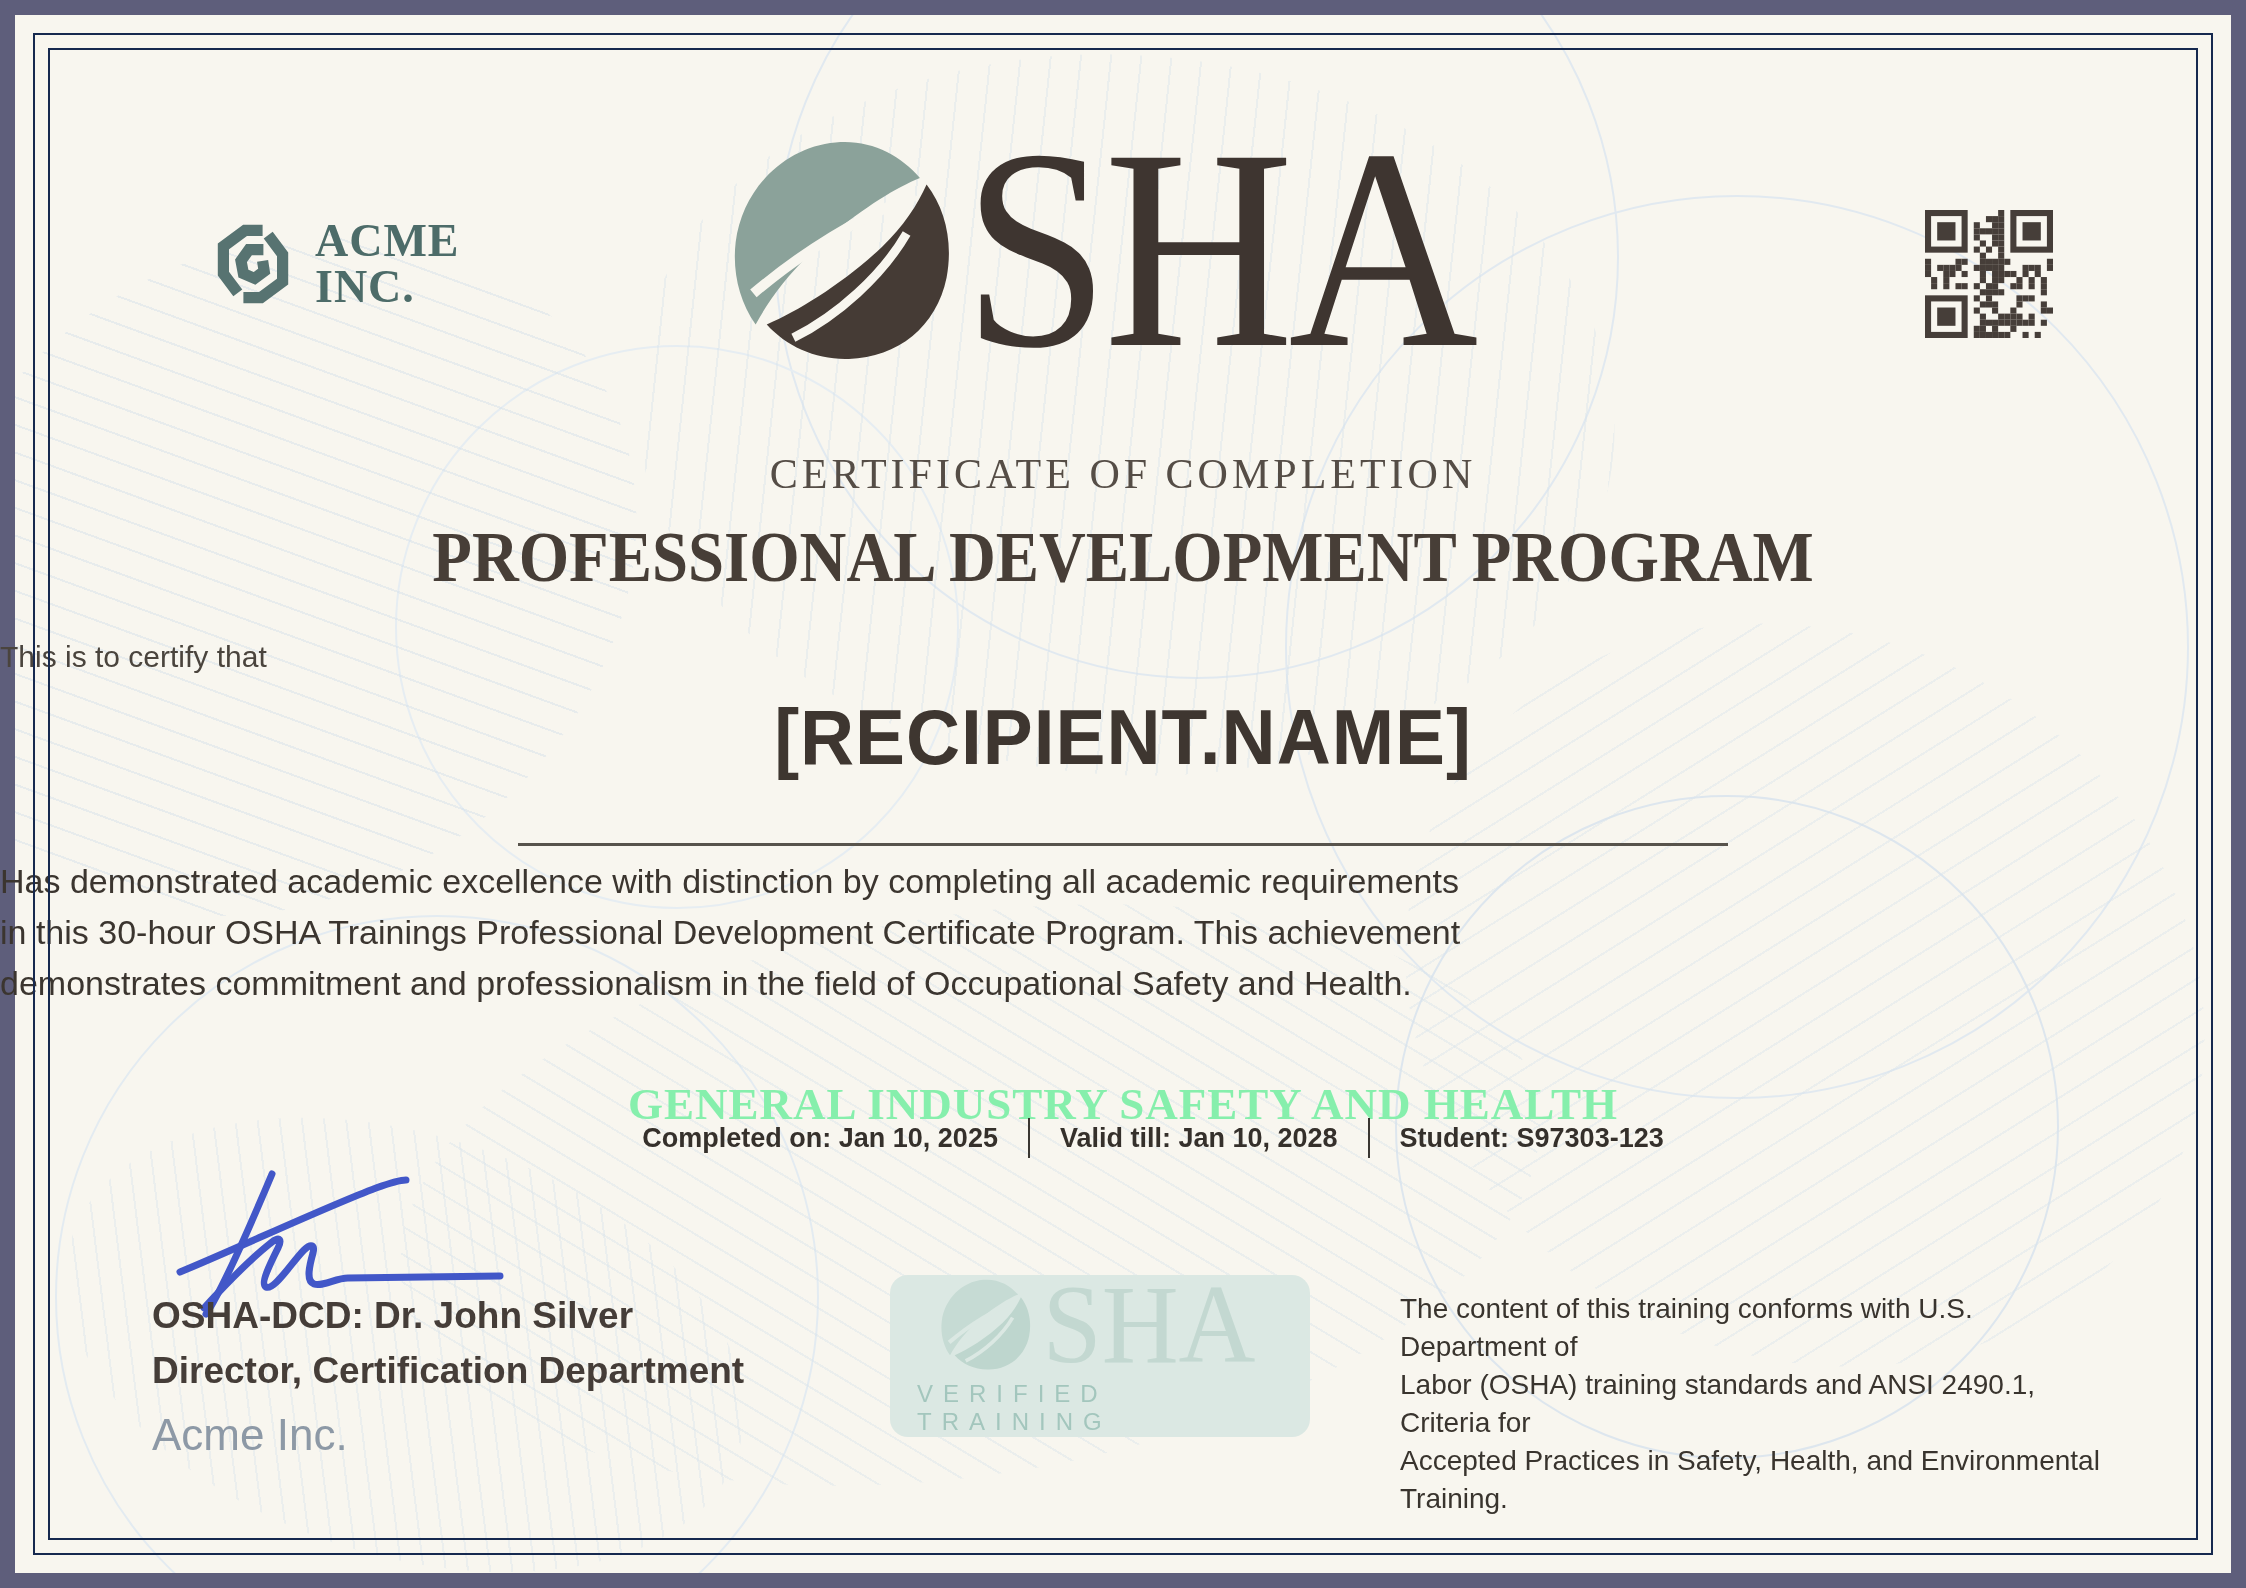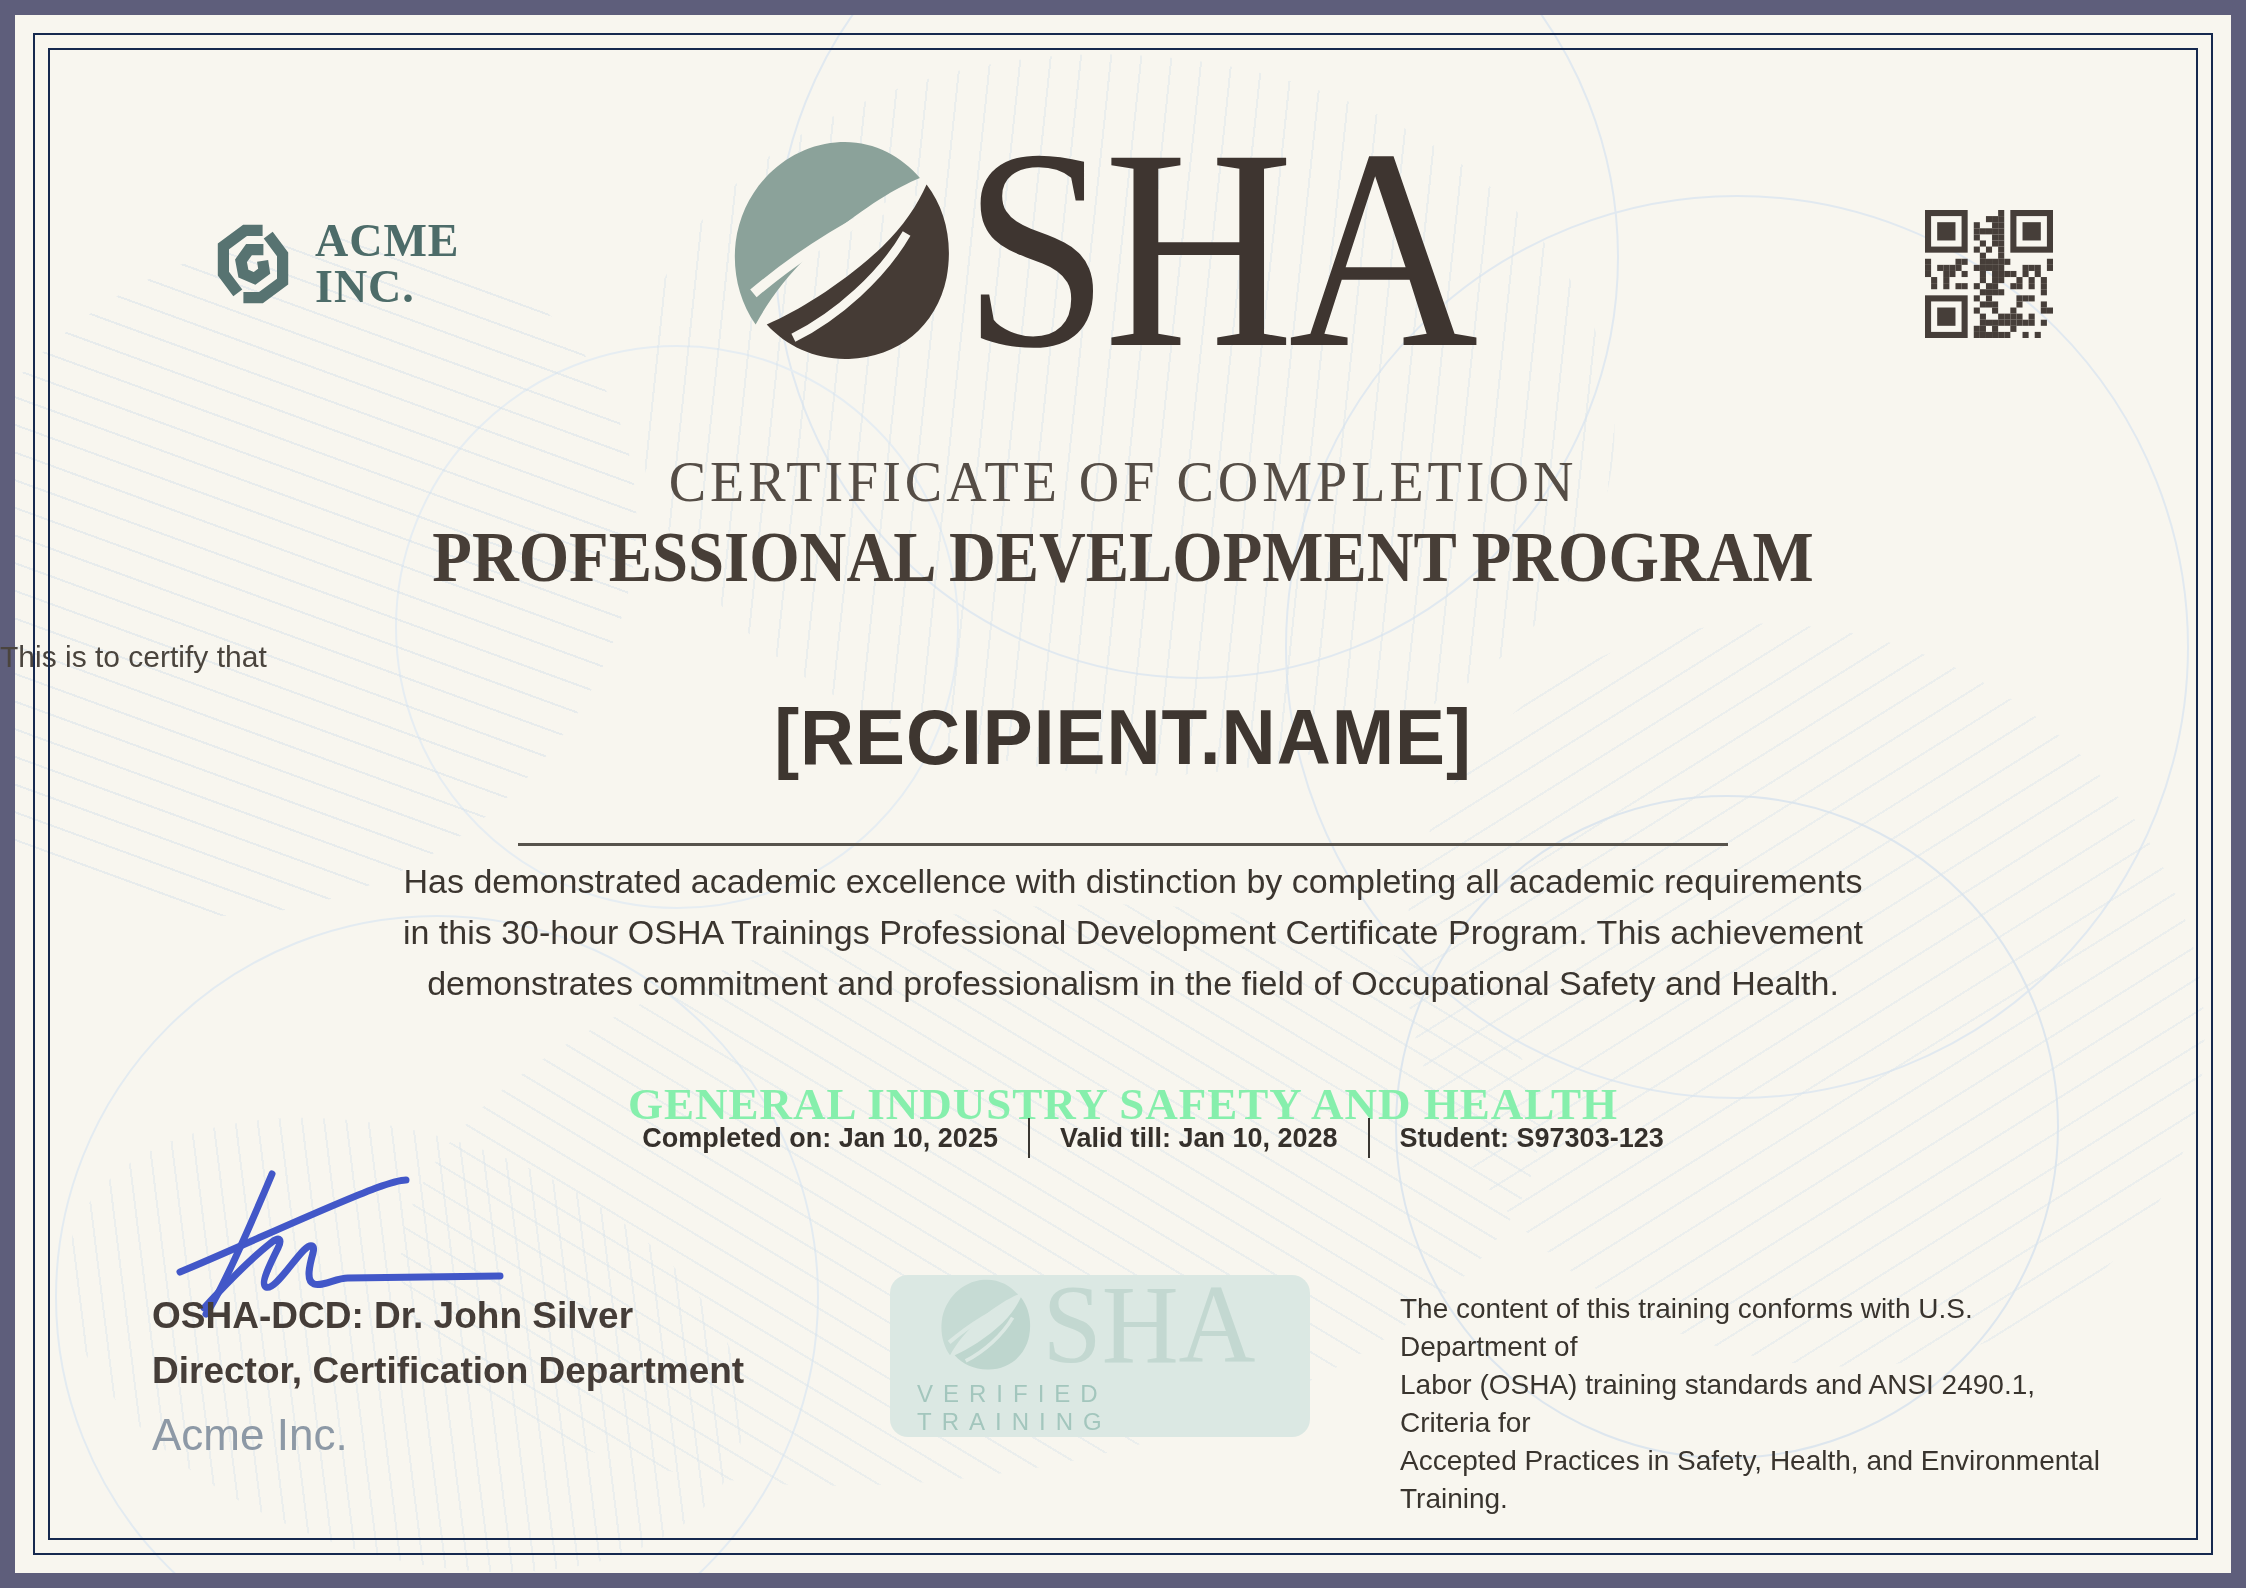--- a/index.html
+++ b/index.html
@@ -32,32 +32,32 @@
   .osha-logo{position:absolute;left:0;right:0;top:138px;display:flex;justify-content:center;
              align-items:center;gap:12px;z-index:2;}
   .osha-logo svg.leaf{width:222px;height:222px;}
   .osha-word{font-family:"Liberation Serif",serif;font-weight:400;color:#3e3530;
              font-size:286px;line-height:222px;letter-spacing:-6px;transform:scaleX(.92);
              transform-origin:left center;}
   .qr{position:absolute;left:1925px;top:210px;width:128px;height:128px;z-index:2;}
 
   
   .cert-label{position:absolute;left:0;right:0;top:450px;text-align:center;z-index:2;
-              font-family:"Liberation Serif",serif;font-size:56px;letter-spacing:4px;color:#554d46;}
+              font-family:"Liberation Serif",serif;font-size:42px;letter-spacing:4px;color:#554d46;}
   .program-title{position:absolute;left:0;right:0;top:516px;text-align:center;z-index:2;
               font-family:"Liberation Serif",serif;font-weight:700;font-size:72px;color:#473e37;
               transform:scaleX(.90);}
   .certify-line{position:absolute;left:0;right:0;top:640px;text-align:left;z-index:2;
               font-size:30px;color:#4a443d;}
   .recipient{position:absolute;left:0;right:0;top:692px;text-align:center;z-index:2;
               font-weight:700;font-size:78px;letter-spacing:1px;color:#3e3630;transform:scaleX(.96);}
   .name-rule{position:absolute;left:518px;top:843px;width:1210px;height:3px;background:#57534c;z-index:2;}
 
-  .body-text{position:absolute;left:0;right:0;top:856px;text-align:center;z-index:2;
-             font-size:34px;line-height:51px;color:#3b352f;margin-left:20px;}
+  .body-text{position:absolute;left:0;right:0;top:856px;z-index:2;
+             font-size:34px;line-height:51px;color:#3b352f;}
   .body-text span{display:block;}
 
   .course-title{position:absolute;left:0;right:0;top:1038px;text-align:center;z-index:2;
               font-family:"Liberation Serif",serif;font-weight:700;font-size:45px;
               letter-spacing:1px;color:#86efac;margin-top:40px;}
 
   .details{position:absolute;left:0;right:0;top:1118px;display:flex;justify-content:center;
            align-items:center;z-index:2;font-size:27px;font-weight:700;color:#35302b;
            transform:translateX(30px);}
   .details .vdiv{width:2px;height:40px;background:#3a3631;margin:0 30px;}

